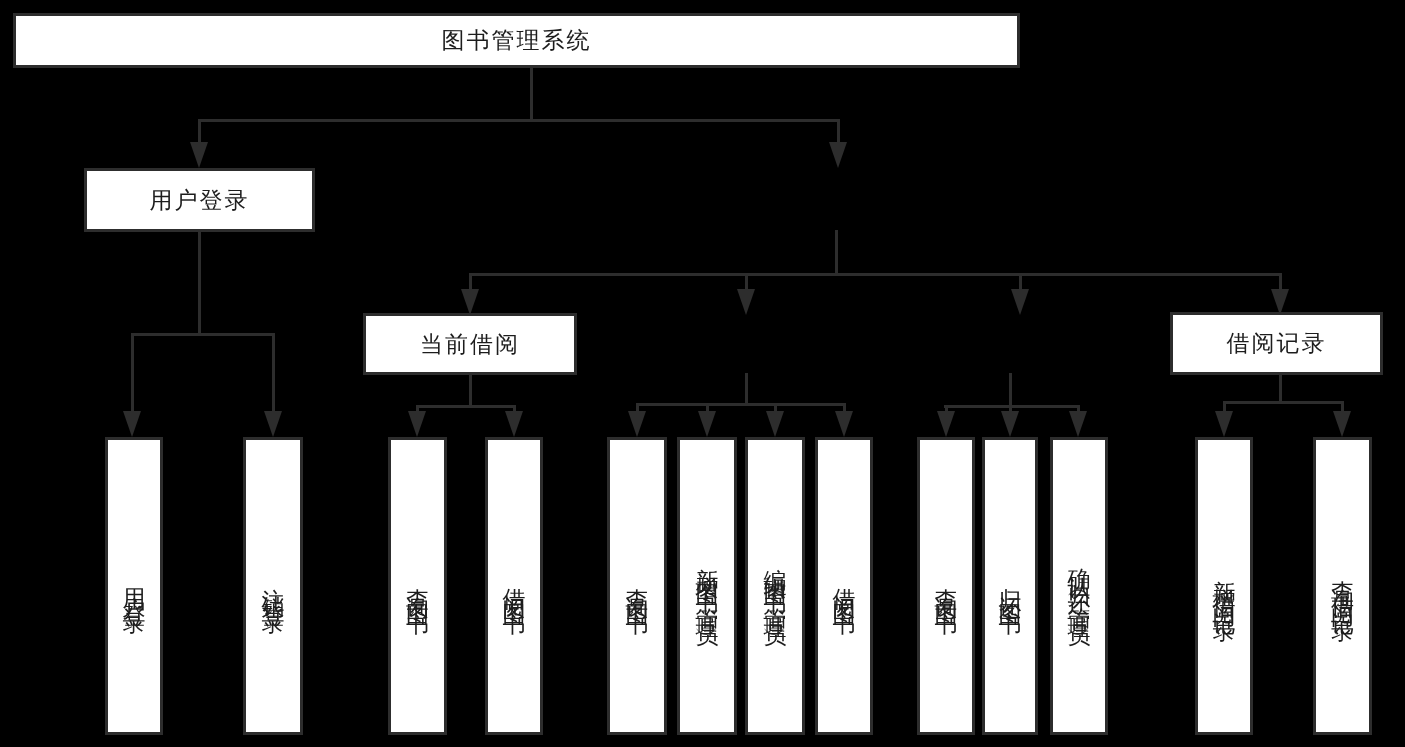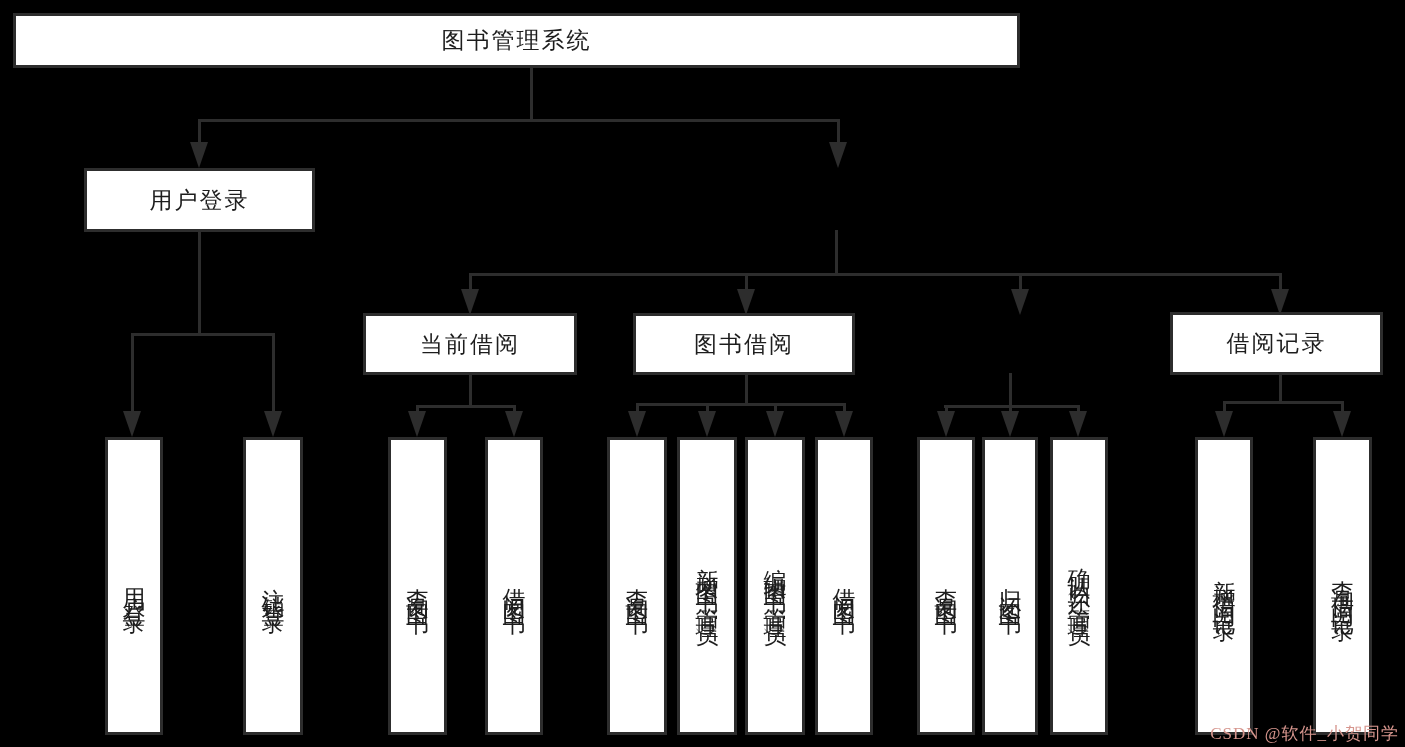--- a/index.html
+++ b/index.html
@@ -34,21 +34,20 @@
 
 <div class="canvas">
 
   <div class="node" style="left:13px;top:13px;width:1007px;height:55px">图书管理系统</div>
 
   <div class="node" style="left:84px;top:168px;width:231px;height:64px">用户登录</div>
 
 
   <div class="node" style="left:363px;top:313px;width:214px;height:62px">当前借阅</div>
 
-  <div class="node" style="left:633px;top:313px;width:222px;height:62px">图书借阅</div>
 
 
   <div class="node" style="left:1170px;top:312px;width:213px;height:63px">借阅记录</div>
 
   <div class="node v" style="left:105px;width:58px">用户登录</div>
   <div class="node v" style="left:243px;width:60px">注销登录</div>
 
   <div class="node v" style="left:388px;width:59px">查询图书</div>
   <div class="node v" style="left:485px;width:58px">借阅图书</div>
 
@@ -116,15 +115,14 @@
   <div class="vl" style="left:1077px;top:405px;height:9px"></div>
   <div class="arr" style="left:1069px;top:411px"></div>
 
   <div class="vl" style="left:1279px;top:373px;height:31px"></div>
   <div class="hl" style="left:1223px;top:401px;width:121px"></div>
   <div class="vl" style="left:1223px;top:403px;height:11px"></div>
   <div class="arr" style="left:1215px;top:411px"></div>
   <div class="vl" style="left:1341px;top:403px;height:11px"></div>
   <div class="arr" style="left:1333px;top:411px"></div>
 
-  <div class="watermark">CSDN @软件_小贺同学</div>
 
 </div>
 
 </body></html>

